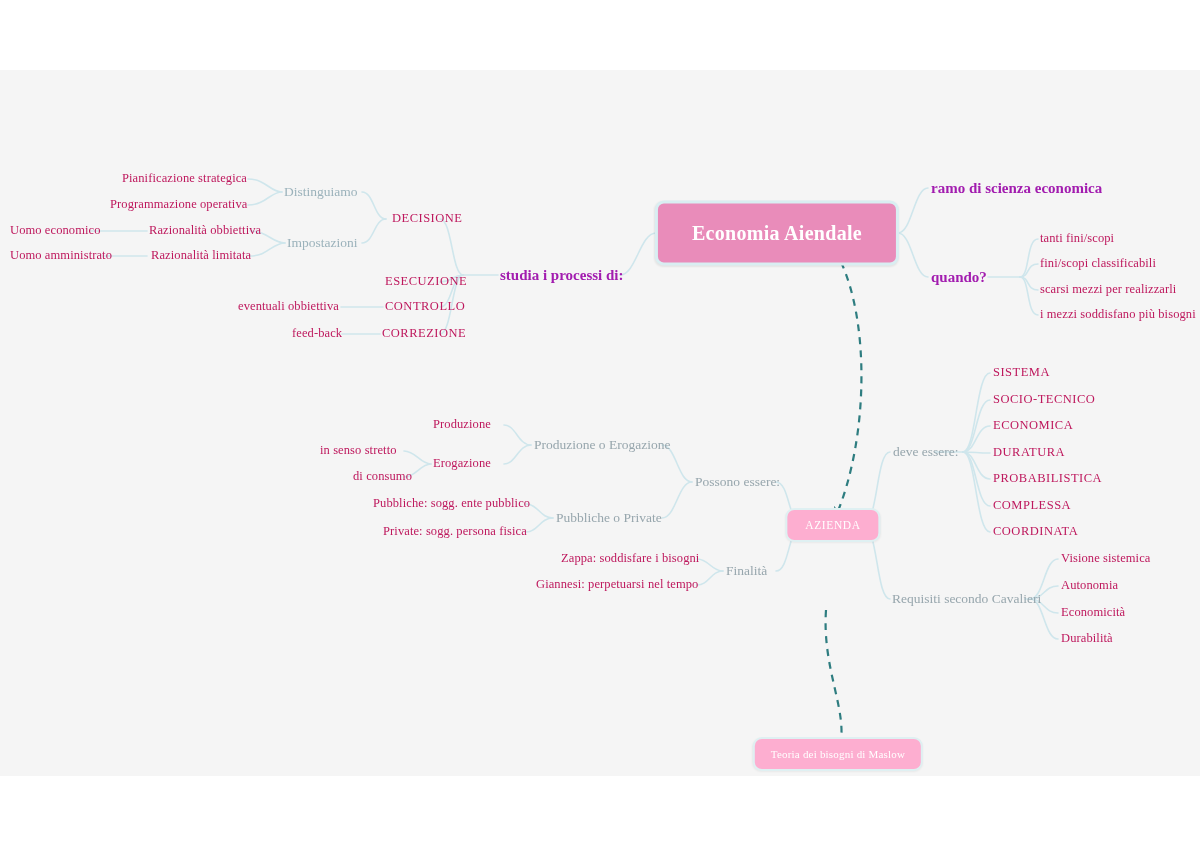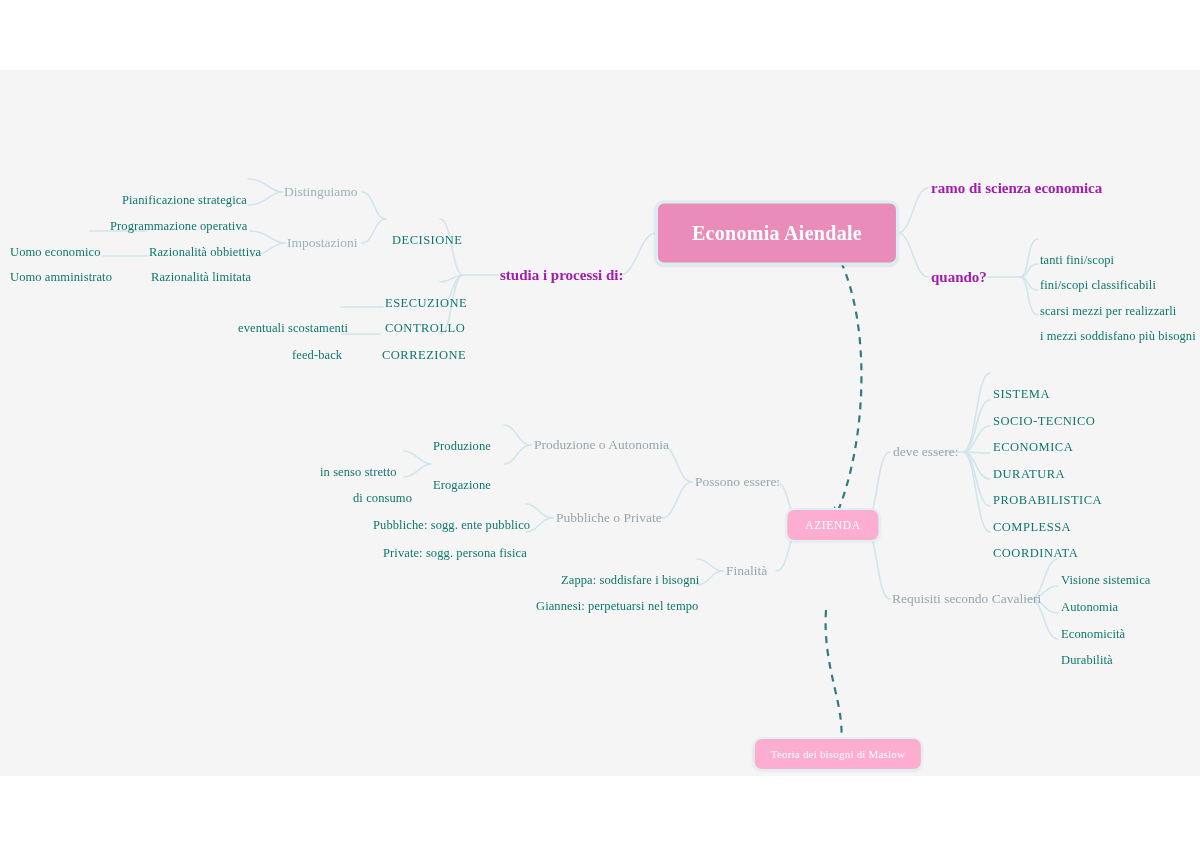--- a/index.html
+++ b/index.html
@@ -19,24 +19,23 @@
   }
   #edges{position:absolute;left:0;top:0;width:1200px;height:706px;}
   .node{
     position:absolute;
     white-space:nowrap;
     line-height:1.1;
     transform:translateY(-50%);
   }
   
   .t-leaf{
-    color:#0f766e;
+    color:#be185d;
     font-size:12.5px;
     letter-spacing:.1px;
-    margin-top:22px;
   }
   .t-leaf.caps{font-size:12.5px;letter-spacing:.5px;}
   .t-mid{
     color:#9bb2bb;
     font-size:13.5px;
   }
   .t-mid.grey{color:#97a6ad;}
   .t-branch{
     color:#a21caf;
     font-size:15px;
@@ -178,35 +177,35 @@
 
   <div class="node t-leaf" style="left:122px;top:109px;">Pianificazione strategica</div>
   <div class="node t-leaf" style="left:110px;top:135px;">Programmazione operativa</div>
 
   <div class="node t-leaf" style="left:149px;top:161px;">Razionalità  obbiettiva</div>
   <div class="node t-leaf" style="left:151px;top:186px;">Razionalità limitata</div>
 
   <div class="node t-leaf" style="left:10px;top:161px;">Uomo economico</div>
   <div class="node t-leaf" style="left:10px;top:186px;">Uomo amministrato</div>
 
-  <div class="node t-leaf" style="left:238px;top:237px;">eventuali scostamenti</div>
+  <div class="node t-leaf" style="left:238px;top:237px;">eventuali obbiettiva</div>
   <div class="node t-leaf" style="left:292px;top:264px;">feed-back</div>
 
   <div class="node t-branch" style="left:931px;top:118px;">ramo di scienza economica</div>
   <div class="node t-branch" style="left:931px;top:207px;">quando?</div>
 
   <div class="node t-leaf" style="left:1040px;top:169px;">tanti fini/scopi</div>
   <div class="node t-leaf" style="left:1040px;top:194px;">fini/scopi classificabili</div>
   <div class="node t-leaf" style="left:1040px;top:220px;">scarsi mezzi per realizzarli</div>
   <div class="node t-leaf" style="left:1040px;top:245px;">i mezzi soddisfano più bisogni</div>
 
   <div class="box box-sub" style="left:833px;top:455px;">AZIENDA</div>
 
   <div class="node t-mid grey" style="left:695px;top:412px;">Possono essere:</div>
-  <div class="node t-mid grey" style="left:534px;top:375px;">Produzione o Autonomia</div>
+  <div class="node t-mid grey" style="left:534px;top:375px;">Produzione o Erogazione</div>
   <div class="node t-leaf" style="left:433px;top:355px;">Produzione</div>
   <div class="node t-leaf" style="left:433px;top:394px;">Erogazione</div>
   <div class="node t-leaf" style="left:320px;top:381px;">in senso stretto</div>
   <div class="node t-leaf" style="left:353px;top:407px;">di consumo</div>
 
   <div class="node t-mid grey" style="left:556px;top:448px;">Pubbliche o Private</div>
   <div class="node t-leaf" style="left:373px;top:434px;">Pubbliche: sogg. ente pubblico</div>
   <div class="node t-leaf" style="left:383px;top:462px;">Private: sogg. persona fisica</div>
 
   <div class="node t-mid grey" style="left:726px;top:501px;">Finalità</div>

